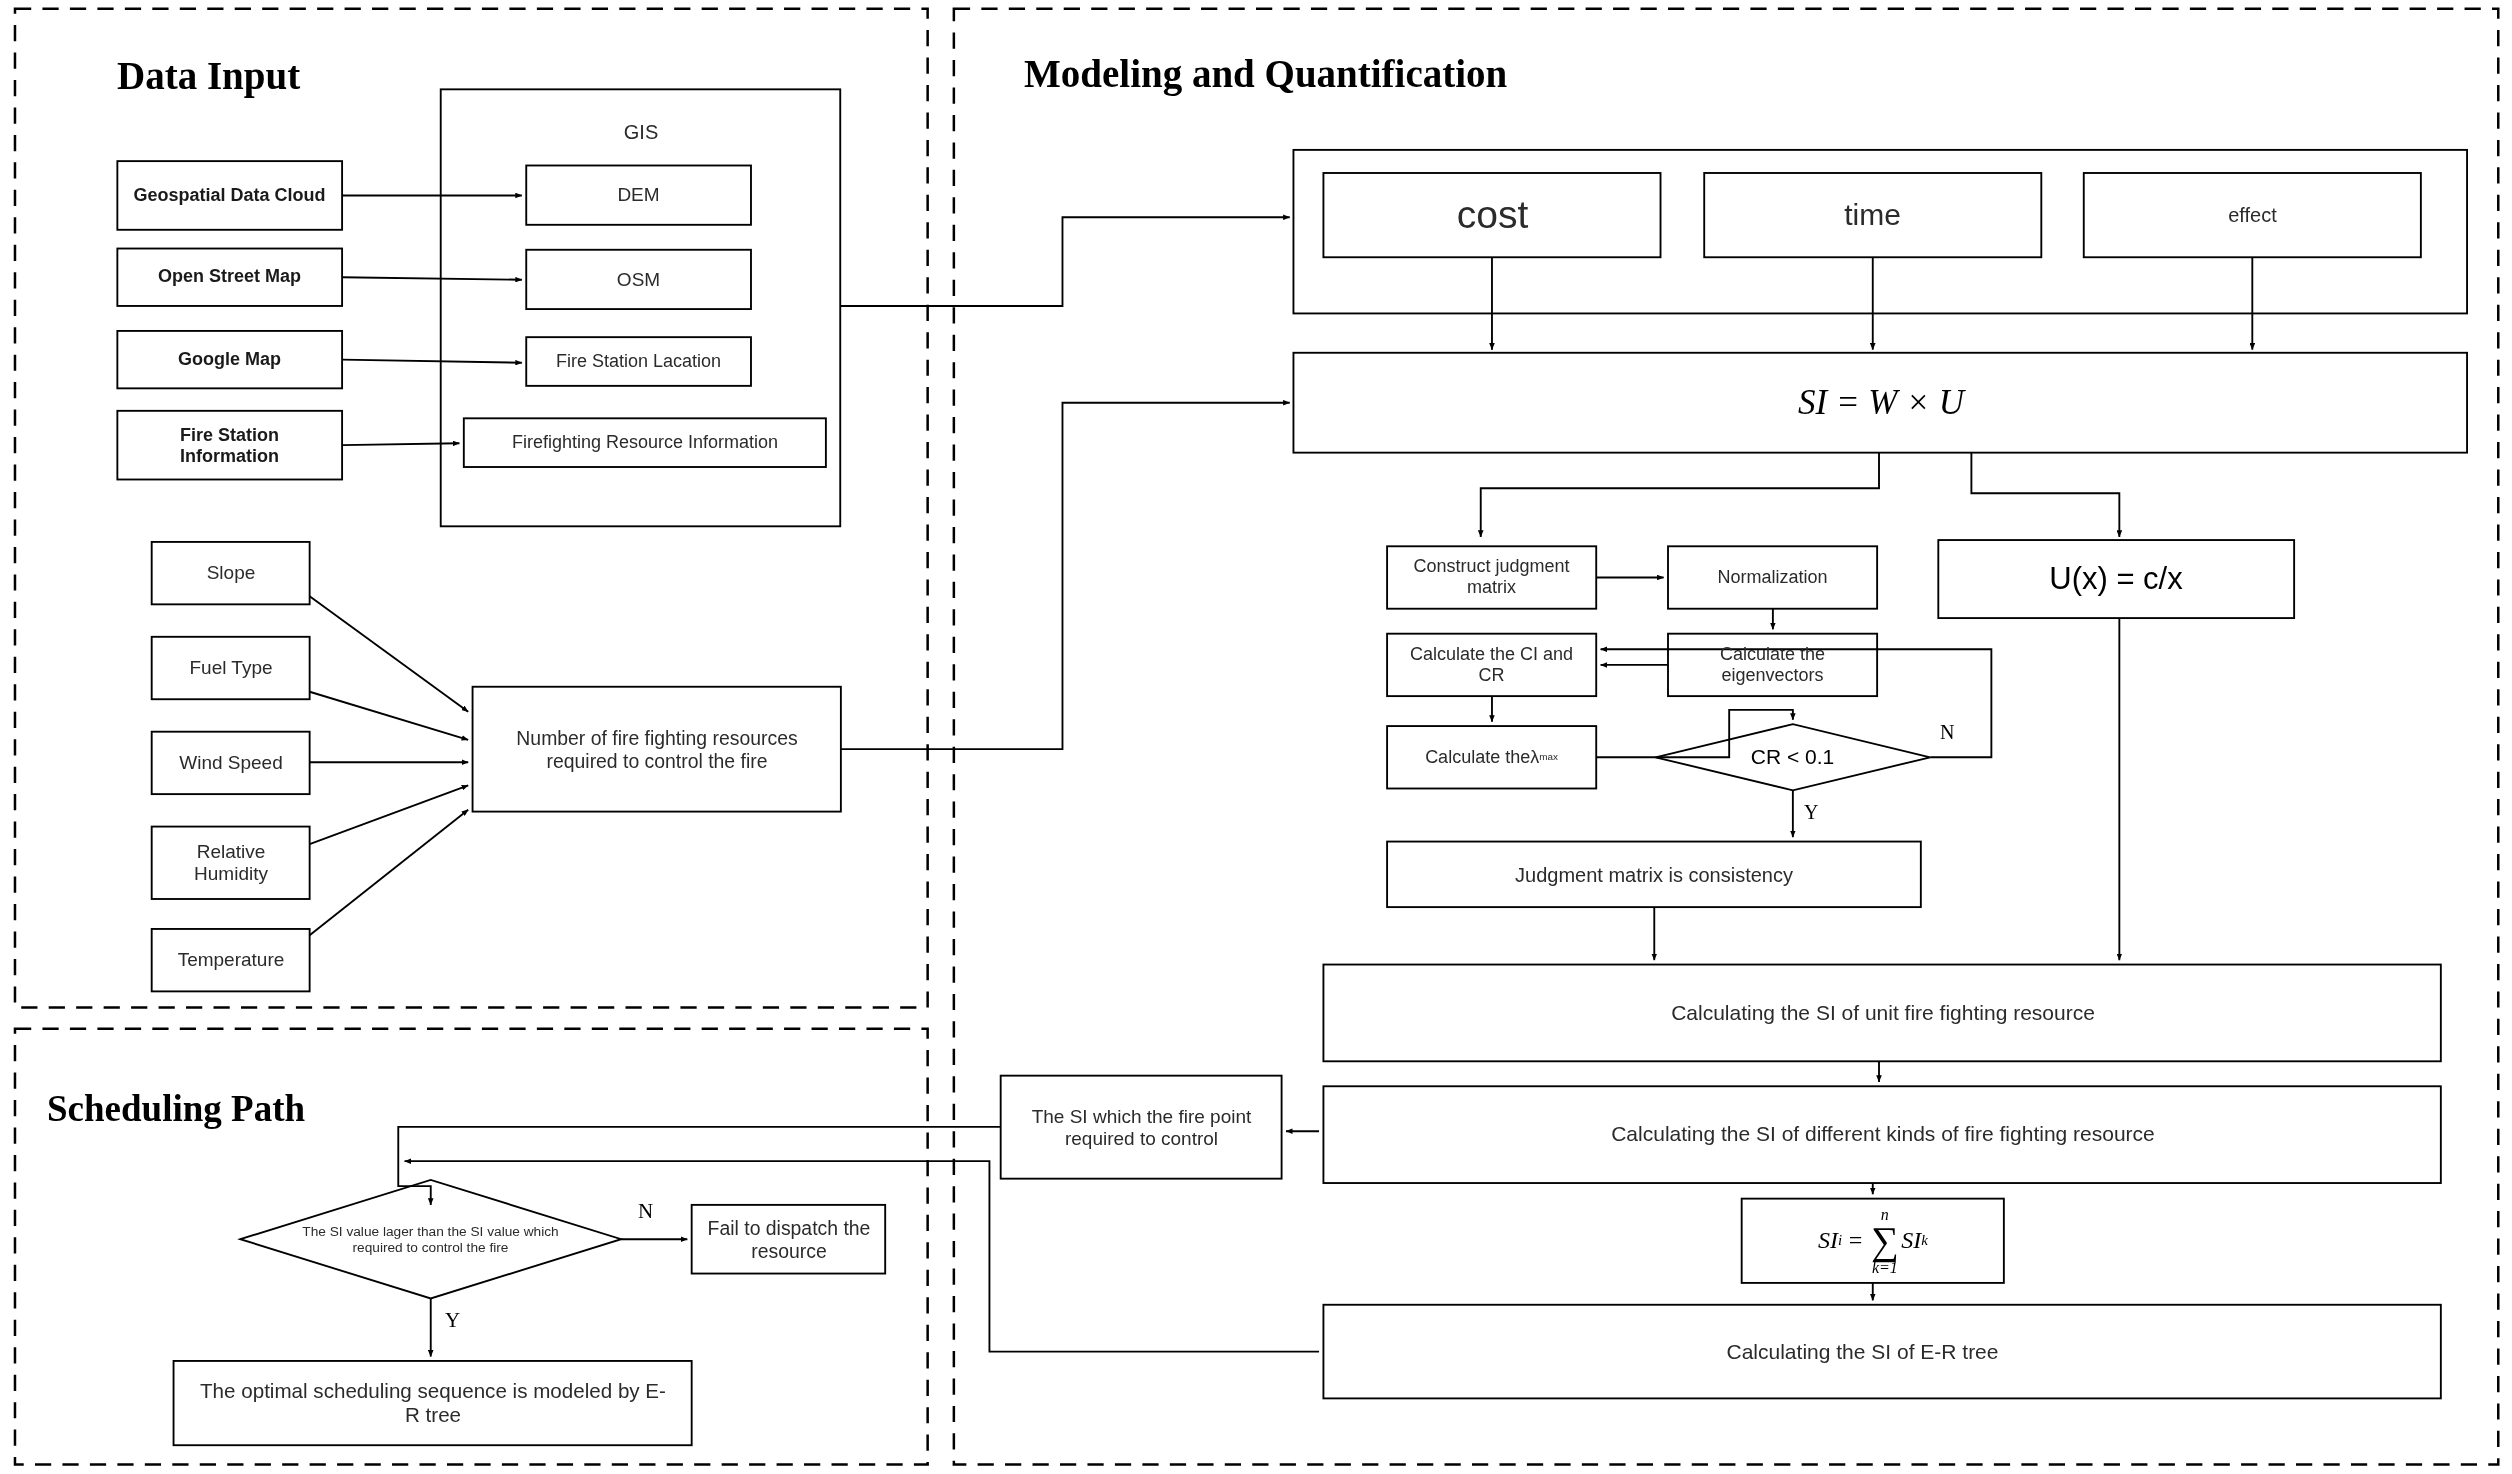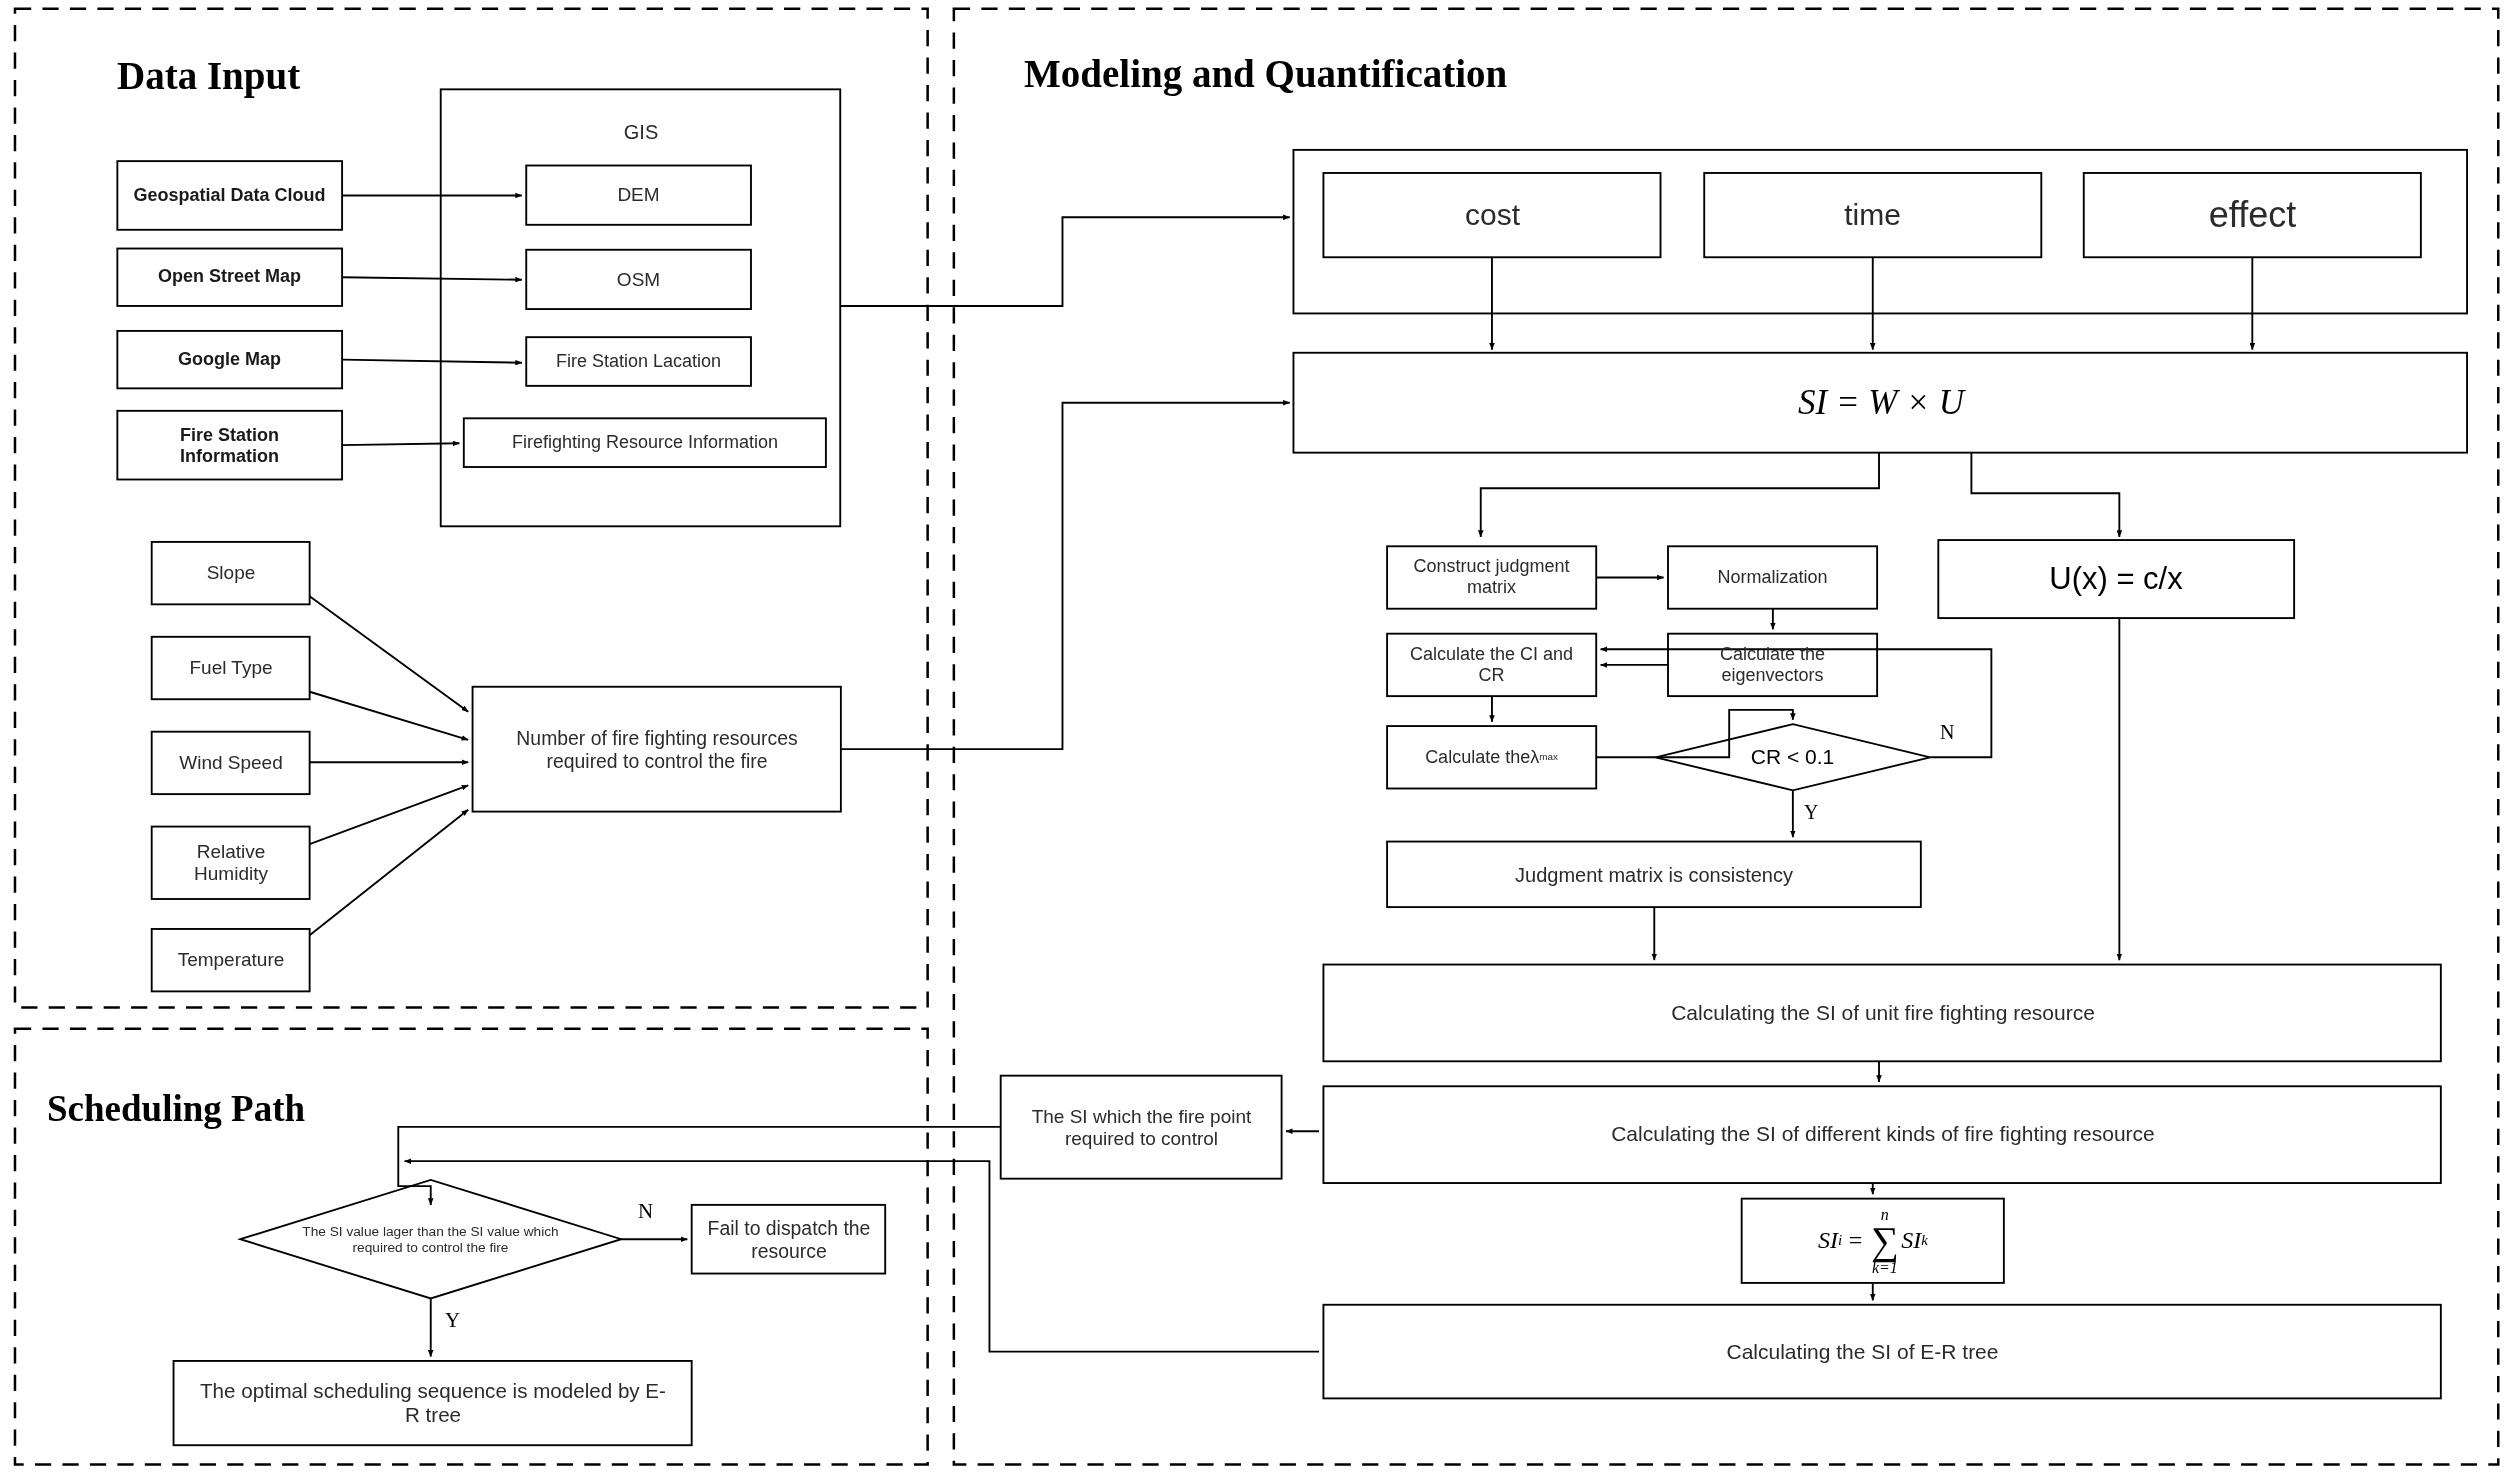--- a/index.html
+++ b/index.html
@@ -147,23 +147,23 @@
   <div class="node" style="left:526px;top:337px;width:225px;height:49px;font-size:18px;">Fire Station Lacation</div>
   <div class="node" style="left:464px;top:418px;width:362px;height:49px;font-size:18px;">Firefighting Resource Information</div>
 
   <div class="node" style="left:152px;top:542px;width:158px;height:62px;font-size:19px;">Slope</div>
   <div class="node" style="left:152px;top:637px;width:158px;height:62px;font-size:19px;">Fuel Type</div>
   <div class="node" style="left:152px;top:732px;width:158px;height:62px;font-size:19px;">Wind Speed</div>
   <div class="node" style="left:152px;top:827px;width:158px;height:72px;font-size:19px;padding:0 16px;">Relative Humidity</div>
   <div class="node" style="left:152px;top:929px;width:158px;height:62px;font-size:19px;">Temperature</div>
   <div class="node" style="left:479px;top:687px;width:356px;height:125px;font-size:19.4px;padding:0 11.2px;">Number of fire fighting resources required to control the fire</div>
 
-  <div class="node" style="left:1324px;top:173px;width:337px;height:84px;font-size:30px;">cost</div>
+  <div class="node" style="left:1324px;top:173px;width:337px;height:84px;font-size:39px;">cost</div>
   <div class="node" style="left:1704px;top:173px;width:337px;height:84px;font-size:30px;">time</div>
-  <div class="node" style="left:2084px;top:173px;width:337px;height:84px;font-size:36px;text-align:right;">effect</div>
+  <div class="node" style="left:2084px;top:173px;width:337px;height:84px;font-size:20px;text-align:right;">effect</div>
 
   <div class="formula" style="left:1294px;top:353px;width:1174px;height:100px;font-size:35px;">SI = W × U</div>
 
   <div class="node" style="left:1938px;top:540px;width:356px;height:78px;font-size:31px;color:#000;">U(x) = c/x</div>
 
   <div class="node" style="left:1387px;top:546px;width:209px;height:62px;font-size:18px;padding:0 5px;">Construct judgment matrix</div>
   <div class="node" style="left:1668px;top:546px;width:209px;height:62px;font-size:18px;">Normalization</div>
   <div class="node" style="left:1668px;top:634px;width:209px;height:62px;font-size:18px;padding:0 19px;">Calculate the eigenvectors</div>
   <div class="node" style="left:1387px;top:634px;width:209px;height:62px;font-size:18px;padding:0 13.7px;">Calculate the CI and CR</div>
 

